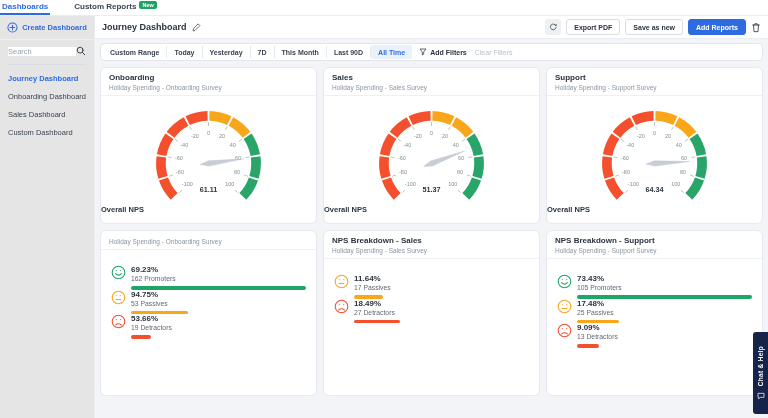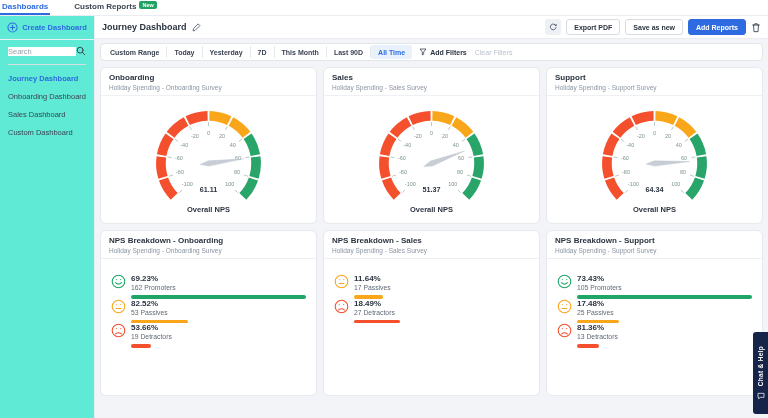--- a/index.html
+++ b/index.html
@@ -10,21 +10,21 @@
   .topbar { height:16px; background:#fff; border-bottom:1px solid #e9ecf0;
     display:flex; align-items:stretch; gap:22px; }
   .toptab { display:flex; align-items:center; gap:3px; font-size:8px; font-weight:700;
     color:#3c4554; cursor:pointer; border-bottom:2px solid transparent; padding:0 2px; }
   .toptab.active { color:#2e6be0; border-bottom-color:#2e6be0; }
   .badge-new { background:#1fa263; color:#fff; font-size:5.5px; font-weight:700;
     padding:1px 3px; border-radius:2px; transform:translateY(-2px); }
 
   
   .shell { display:flex; height:402px; }
-  .sidebar { width:95px; background:#5eead4; border-right:1px solid #e9ecf0;
+  .sidebar { width:95px; background:#e5e5e5; border-right:1px solid #e9ecf0;
     display:flex; flex-direction:column; flex-shrink:0; }
   .create-row { display:flex; align-items:center; justify-content:center; gap:4px;
     padding:6px 4px; border-bottom:1px solid #eef0f3; color:#2e6be0;
     font-size:7.5px; font-weight:700; cursor:pointer; }
   .search-row { padding:6px 8px 0 8px; }
   .search-wrap { display:flex; align-items:center; border-bottom:1px solid #d9dde2; padding-bottom:8px; }
   .search-wrap input { border:none; outline:none; flex:1; font-size:7.5px; width:60px;
     font-family:"Liberation Sans", sans-serif; color:#3c4554; }
   .search-wrap input::placeholder { color:#98a1ac; }
   .side-list { padding:9px 8px; }
@@ -56,21 +56,21 @@
     color:#2b3440; margin-left:7px; cursor:pointer; }
   .clearf { font-size:7px; color:#bac2cc; margin-left:8px; cursor:pointer; }
 
   .grid { display:grid; grid-template-columns:repeat(3,1fr); gap:6px; }
   .card { background:#fff; border:1px solid #e6e9ed; border-radius:6px; overflow:hidden; }
   .card-head { padding:5px 8px 4px 8px; border-bottom:1px solid #eef0f3; }
   .card-title { font-size:8px; font-weight:700; }
   .card-sub { font-size:6.5px; color:#8b95a2; margin-top:2px; }
   .gauge-card { height:157px; margin-bottom:6px; }
   .gauge-body { padding-top:4px; }
-  .gauge-caption { text-align:center; font-size:7.5px; font-weight:700; margin-top:1px; }
+  .gauge-caption { text-align:left; font-size:7.5px; font-weight:700; margin-top:1px; }
   .bd-card { height:166px; }
   .bd-body { padding:15px 10px 0 10px; }
   .brow { display:flex; gap:5px; }
   .bcol { flex:1; }
   .bpct { font-size:8px; font-weight:700; }
   .blabel { font-size:6.8px; color:#5f6a77; margin:1px 0 4px 0; }
   .bbar { height:3.5px; border-radius:2px; }
 
   
   .chat-tab { position:absolute; right:0; top:332px; width:15px; height:82px;
@@ -307,21 +307,20 @@
                 </svg>
               </div>
             <div class="gauge-caption">Overall NPS</div>
           </div>
         </div>
       </div>
 
       <div class="grid">
         <div class="card bd-card">
           <div class="card-head">
-            <div class="card-title">NPS Breakdown - Onboarding</div>
             <div class="card-sub">Holiday Spending - Onboarding Survey</div>
           </div>
           <div class="bd-body">
     <div class="brow">
       <svg width="15" height="15" viewBox="-7.5 -7.5 15 15" fill="none" stroke="#1fa566" stroke-width="1.1" stroke-linecap="round">
                   <circle cx="0" cy="0" r="6.3"></circle>
                   <circle cx="-2.2" cy="-1.9" r="0.55" fill="#1fa566" stroke="none"></circle>
                   <circle cx="2.2" cy="-1.9" r="0.55" fill="#1fa566" stroke="none"></circle>
                   <path d="M-2.9 1.2 Q0 4.1 2.9 1.2"></path>
                 </svg>
@@ -332,21 +331,21 @@
       </div>
     </div>
     <div class="brow">
       <svg width="15" height="15" viewBox="-7.5 -7.5 15 15" fill="none" stroke="#f9a61b" stroke-width="1.1" stroke-linecap="round">
                   <circle cx="0" cy="0" r="6.3"></circle>
                   <circle cx="-2.2" cy="-1.9" r="0.55" fill="#f9a61b" stroke="none"></circle>
                   <circle cx="2.2" cy="-1.9" r="0.55" fill="#f9a61b" stroke="none"></circle>
                   <line x1="-2.4" y1="2" x2="2.4" y2="2"></line>
                 </svg>
       <div class="bcol">
-        <div class="bpct">82.52%</div>
+        <div class="bpct">94.75%</div>
         <div class="blabel">53 Passives</div>
         <div class="bbar" style="width:32.7%;background:#f9a61b"></div>
       </div>
     </div>
     <div class="brow">
       <svg width="15" height="15" viewBox="-7.5 -7.5 15 15" fill="none" stroke="#f4502e" stroke-width="1.1" stroke-linecap="round">
                   <circle cx="0" cy="0" r="6.3"></circle>
                   <circle cx="-2.2" cy="-1.9" r="0.55" fill="#f4502e" stroke="none"></circle>
                   <circle cx="2.2" cy="-1.9" r="0.55" fill="#f4502e" stroke="none"></circle>
                   <path d="M-2.9 3.4 Q0 1 2.9 3.4"></path>
@@ -426,21 +425,21 @@
       </div>
     </div>
     <div class="brow">
       <svg width="15" height="15" viewBox="-7.5 -7.5 15 15" fill="none" stroke="#f4502e" stroke-width="1.1" stroke-linecap="round">
                   <circle cx="0" cy="0" r="6.3"></circle>
                   <circle cx="-2.2" cy="-1.9" r="0.55" fill="#f4502e" stroke="none"></circle>
                   <circle cx="2.2" cy="-1.9" r="0.55" fill="#f4502e" stroke="none"></circle>
                   <path d="M-2.9 3.4 Q0 1 2.9 3.4"></path>
                 </svg>
       <div class="bcol">
-        <div class="bpct">81.36%</div>
+        <div class="bpct">9.09%</div>
         <div class="blabel">13 Detractors</div>
         <div class="bbar" style="width:12.4%;background:#f4502e"></div>
       </div>
     </div>
             </div>
         </div>
       </div>
     </div>
   </div>
 </div>

